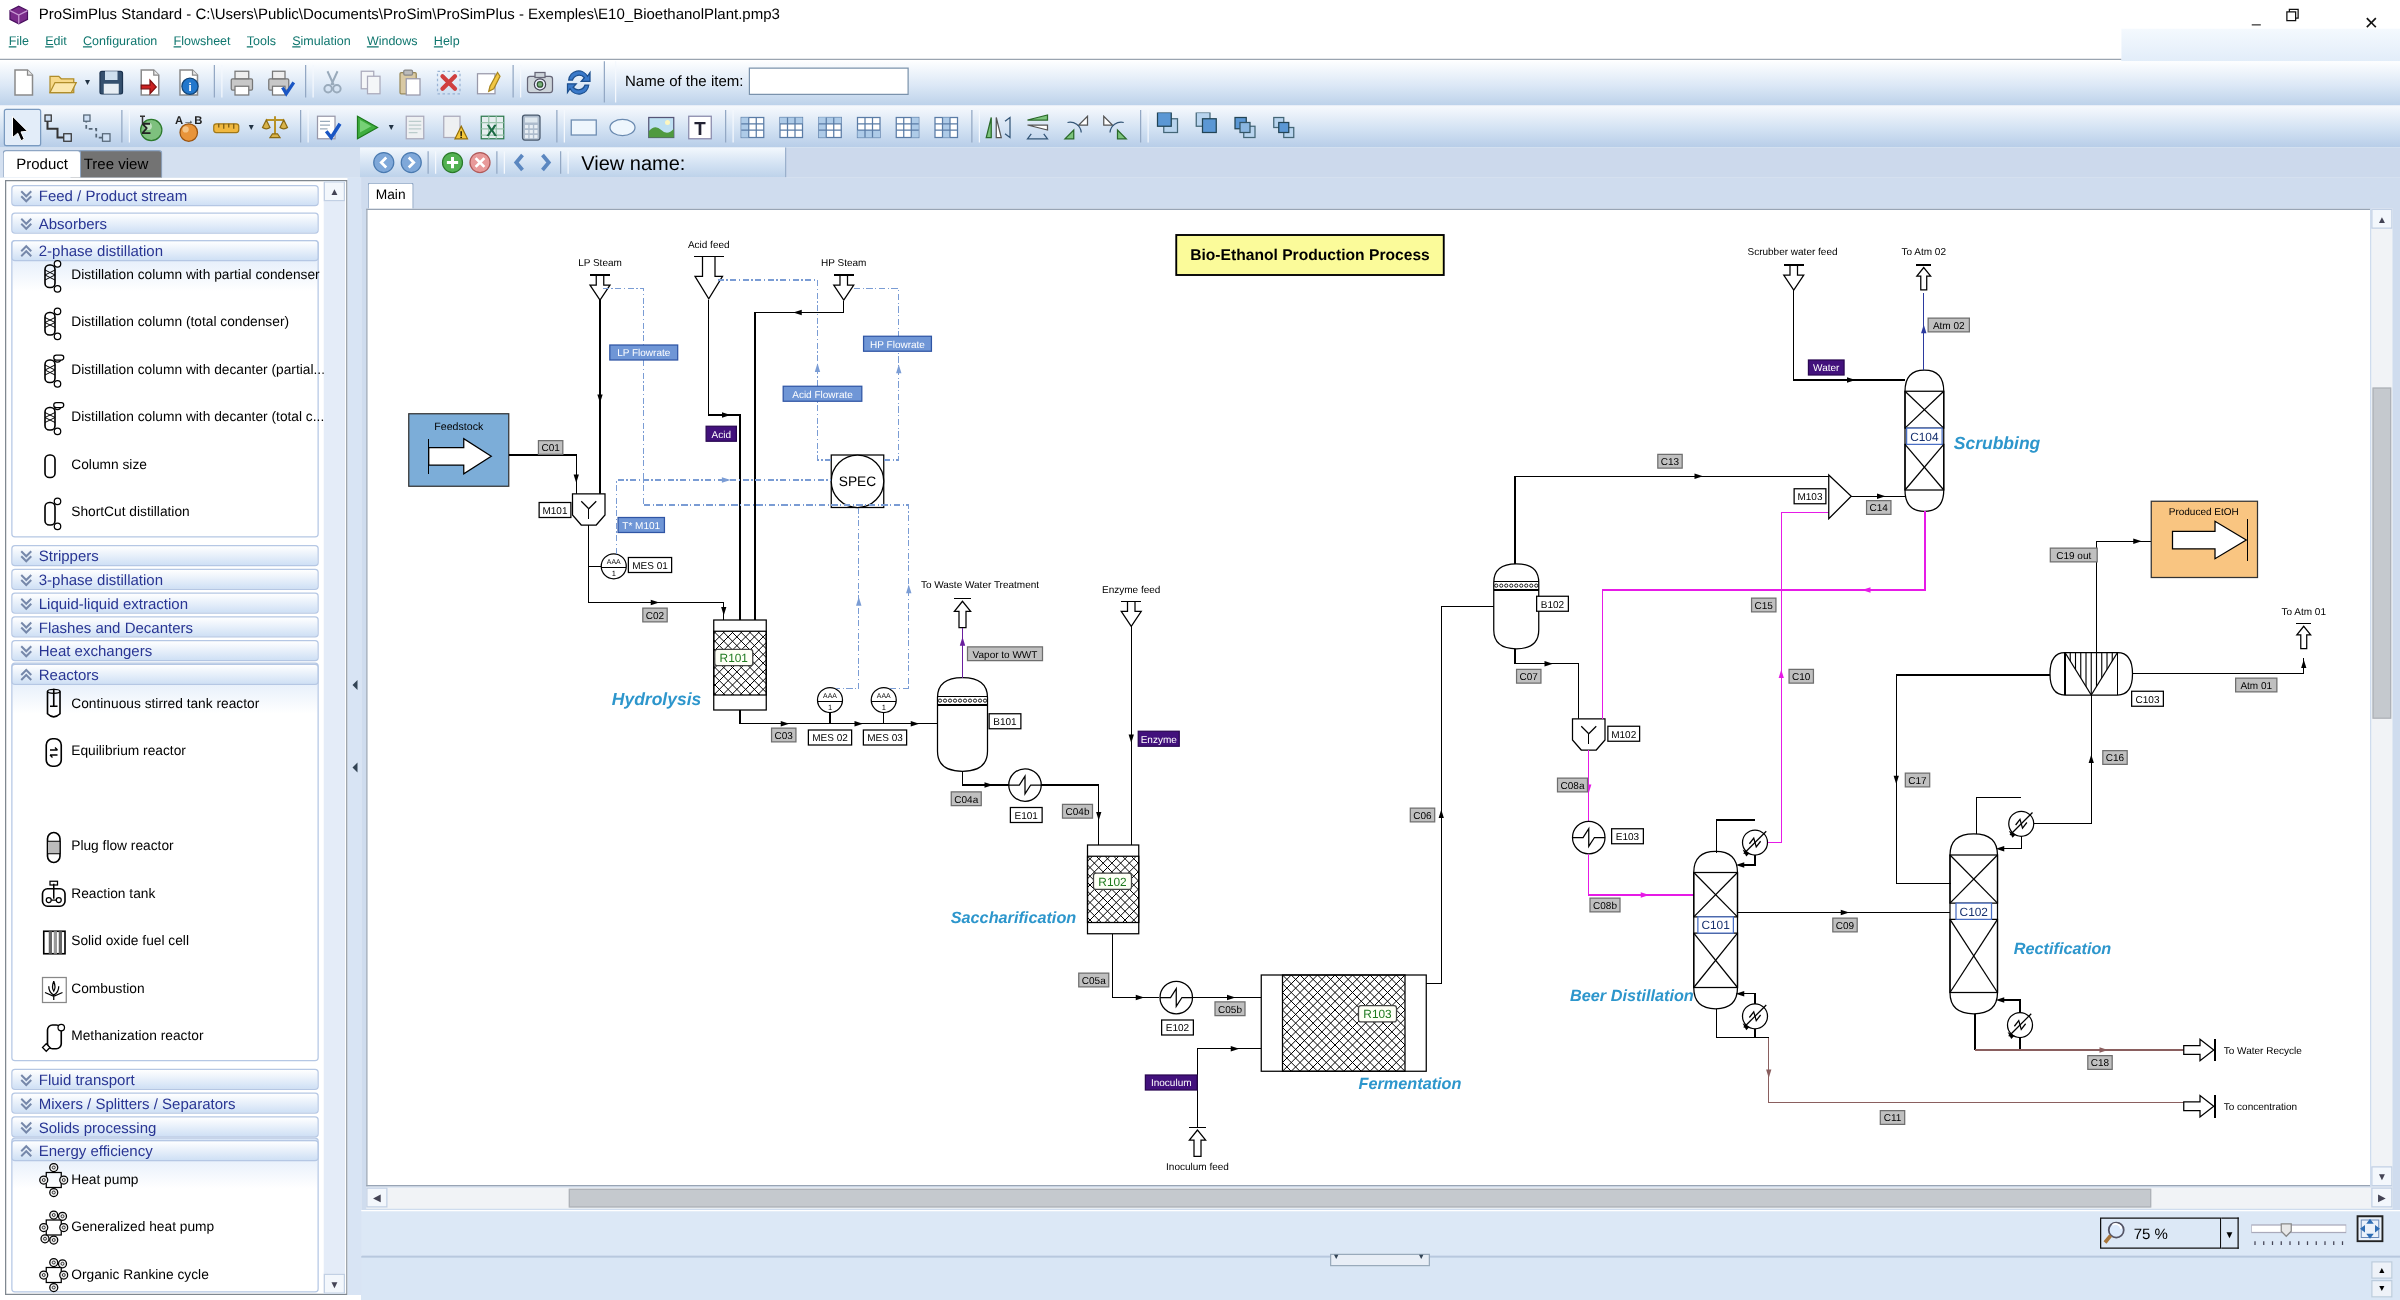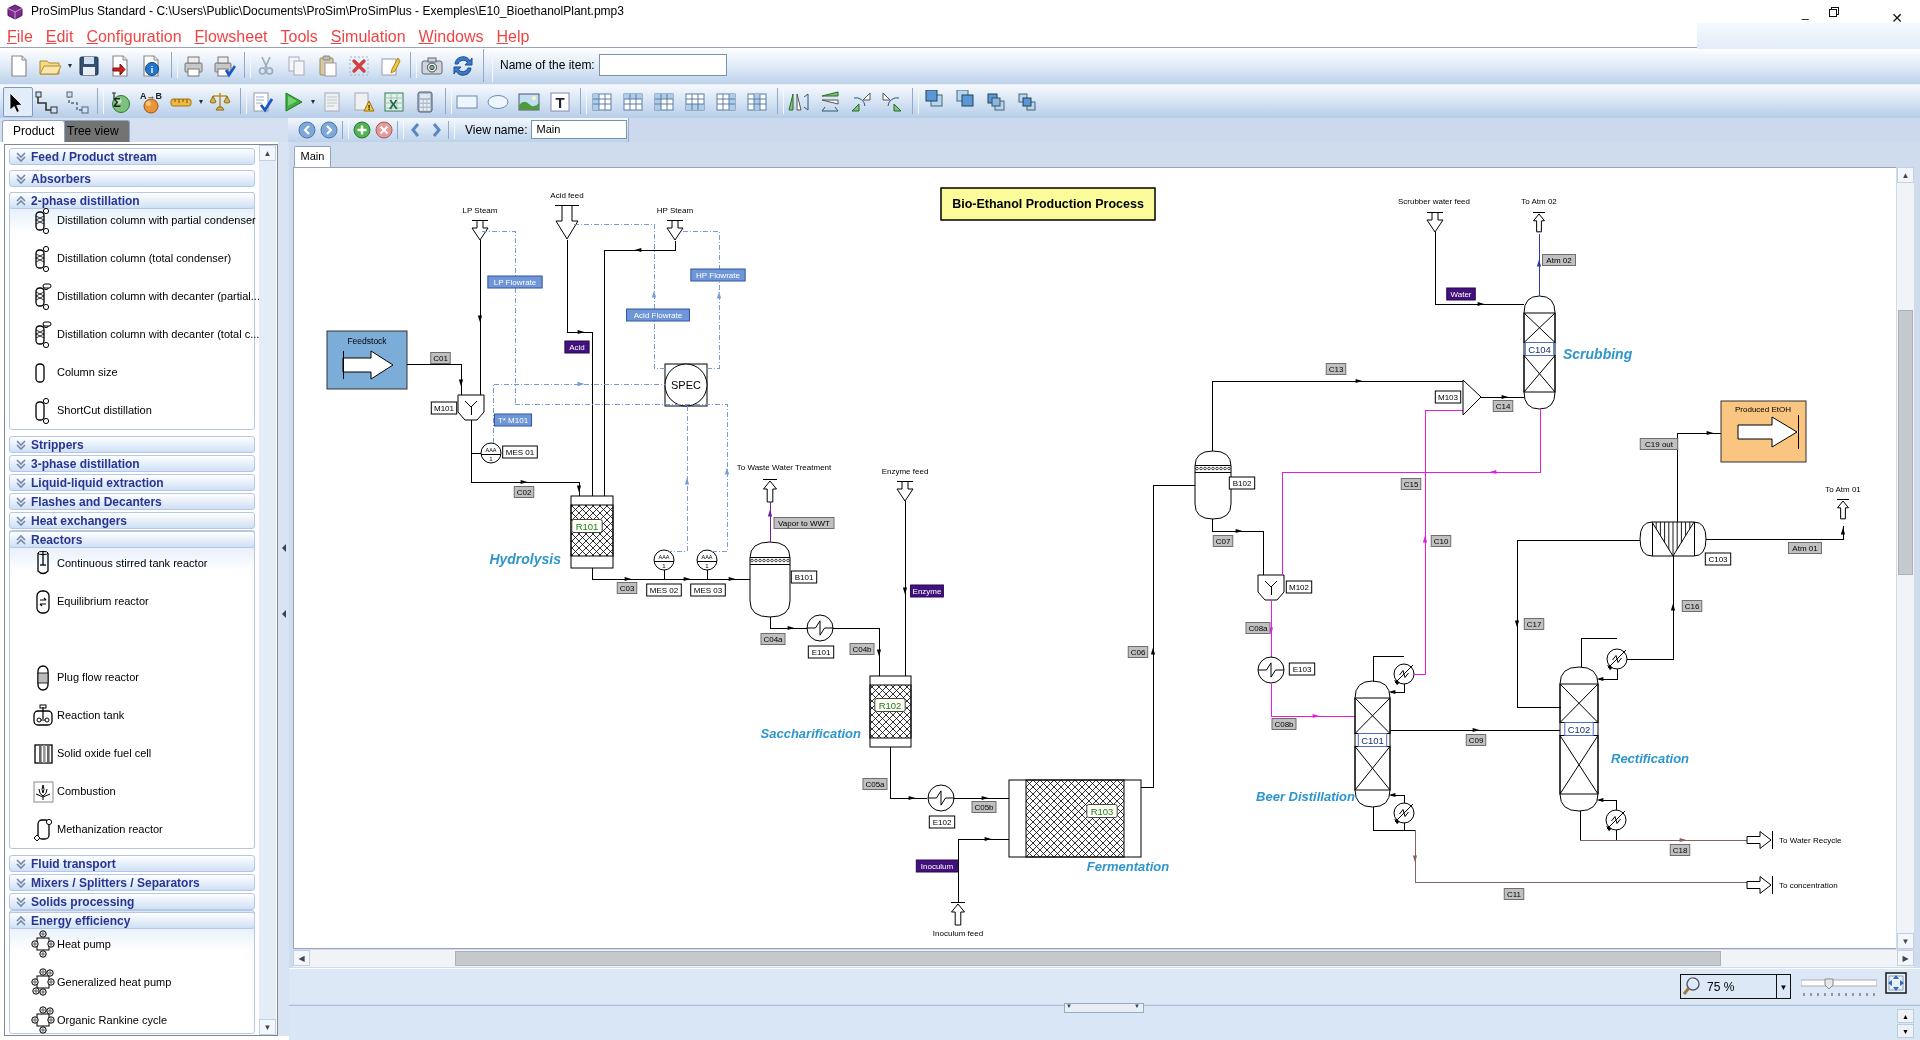--- a/index.html
+++ b/index.html
@@ -1,42 +1,42 @@
 <!DOCTYPE html>
 <html><head><meta charset="utf-8"><style>
 *{margin:0;padding:0;box-sizing:border-box}
 html,body{width:1920px;height:1040px;overflow:hidden;font-family:"Liberation Sans",sans-serif;background:#fff}
 #titlebar{position:absolute;left:0;top:0;width:1920px;height:23px;background:#fff;}
 #titlebar .ttxt{position:absolute;left:31px;top:4px;font-size:12px;color:#000}
 #wbtns{position:absolute;right:0;top:0;height:23px}
 .wb{display:inline-block;width:46px;height:23px;text-align:center;font-size:13px;color:#111;line-height:23px}
 #menubar{position:absolute;left:0;top:23px;width:1697px;height:25px;background:#fff;border-bottom:1px solid #9aa4b0}
 #menubarR{position:absolute;left:1697px;top:23px;width:223px;height:26px;background:linear-gradient(#f4f9fe,#e2edf9)}
-#menubar>span{display:inline-block;font-size:16px;color:#ef4444;margin:0;padding:5px 6px 0 7px}
+#menubar>span{display:inline-block;font-size:10px;color:#0f766e;margin:0;padding:5px 6px 0 7px}
 .u{text-decoration:underline}
 #tb1{position:absolute;left:0;top:49px;width:1920px;height:35px;background:linear-gradient(#fdfeff,#dce8f6 55%,#bdd2ea);padding-left:6px}
 #tb2{position:absolute;left:0;top:84px;width:1920px;height:34px;background:linear-gradient(#f6f9fd,#d3e2f3 55%,#b7cde8);border-top:1px solid #e8eef8;padding-left:2px}
 .tbtn{display:inline-block;width:30px;height:30px;vertical-align:top;margin:2px 0 0 1px;text-align:center;padding-top:3px}
 .tbtn.pressed{background:#e3edf9;border:1px solid #7a9ac0;border-radius:2px}
 .tsep{display:inline-block;width:7px;height:26px;vertical-align:top;margin:3px 2px 0 2px;border-left:1px solid #93a8c4;border-right:1px solid #f4f8fd}
 .tsep2{display:inline-block;width:10px;height:33px;vertical-align:top;margin:0 2px;border-left:1px solid #93a8c4;border-right:1px solid #f4f8fd}
 .ddarr{display:inline-block;font-size:8px;color:#234;vertical-align:top;margin-top:12px;width:8px}
 .nmlbl{display:inline-block;font-size:12px;color:#000;vertical-align:top;margin:9px 4px 0 5px}
 .nmbox{display:inline-block;width:128px;height:22px;background:#fff;border:1px solid #7a92ac;vertical-align:top;margin-top:5px}
 #row3{position:absolute;left:0;top:118px;width:1920px;height:24px;background:#ccd9ec}
 #libtabs{position:absolute;left:0;top:0;width:288px;height:24px;background:#d4e0f0}
 .ltab{position:absolute;top:2px;height:22px;font-size:12px;padding:3px 10px 0 10px;border:1px solid #8ea6c4;border-bottom:none;border-radius:3px 3px 0 0}
 #navtb{position:absolute;left:288px;top:0;width:341px;height:24px;background:linear-gradient(#f3f8fd,#d3e2f3 55%,#bdd2ea);border-right:1px solid #9ab0cc;padding-left:8px}
 .nbtn{display:inline-block;vertical-align:top;margin:3px 2px 0 2px}
-.vnlbl{display:inline-block;font-size:12px;vertical-align:top;margin:5px 4px 0 8px}
+.vnlbl{display:inline-block;font-size:16px;vertical-align:top;margin:5px 4px 0 8px}
 .vnbox{display:inline-block;width:96px;height:19px;background:#fff;border:1px solid #7a92ac;vertical-align:top;margin-top:2px;font-size:11px;padding:2px 0 0 4px}
 #leftpanel{position:absolute;left:4px;top:144px;width:274px;height:892px;background:#fff;border:1px solid #808890;overflow:hidden}
 .hdr{position:absolute;left:4px;width:246px;height:17px;border:1px solid #b5c7e4;border-radius:3px;background:linear-gradient(#ffffff,#cfe0f5);}
 .hdr .chv{position:absolute;left:5px;top:2px}
-.hdr .htx{position:absolute;left:21px;top:1px;font-size:12px;font-weight:bold;color:#283593;white-space:nowrap}
+.hdr .htx{position:absolute;left:21px;top:1px;font-size:12px;font-weight:normal;color:#283593;white-space:nowrap}
 .sect{position:absolute;left:4px;width:246px;border:1px solid #b5c7e4;border-radius:3px;background:linear-gradient(#d8e6f8,#ffffff 40px)}
 .itm{position:absolute;left:4px;width:246px;height:38px;white-space:nowrap}
 .iic{position:absolute;left:22px;top:4px}
 .itx{position:absolute;left:48px;top:12px;font-size:11px;color:#000}
 #pscroll{position:absolute;left:254px;top:0px;width:17px;height:890px;background:#e4ecf8}
 .sbtn{position:absolute;left:0;width:17px;height:16px;background:#f3f7fc;border:1px solid #c2d0e4;color:#445;font-size:8px;text-align:center;line-height:15px}
 #splitter{position:absolute;left:278px;top:142px;width:11px;height:894px;background:#d8e4f4}
 #canvaspanel{position:absolute;left:289px;top:142px;width:1631px;height:898px;background:#cfdcee}
 #tabstrip{position:absolute;left:0;top:0;width:1631px;height:25px;background:#cfdcee}
 #maintab{position:absolute;left:5px;top:4px;width:37px;height:21px;background:#fff;border:1px solid #8ea6c4;border-bottom:none;border-radius:2px 2px 0 0;font-size:11px;text-align:center;padding-top:3px}

